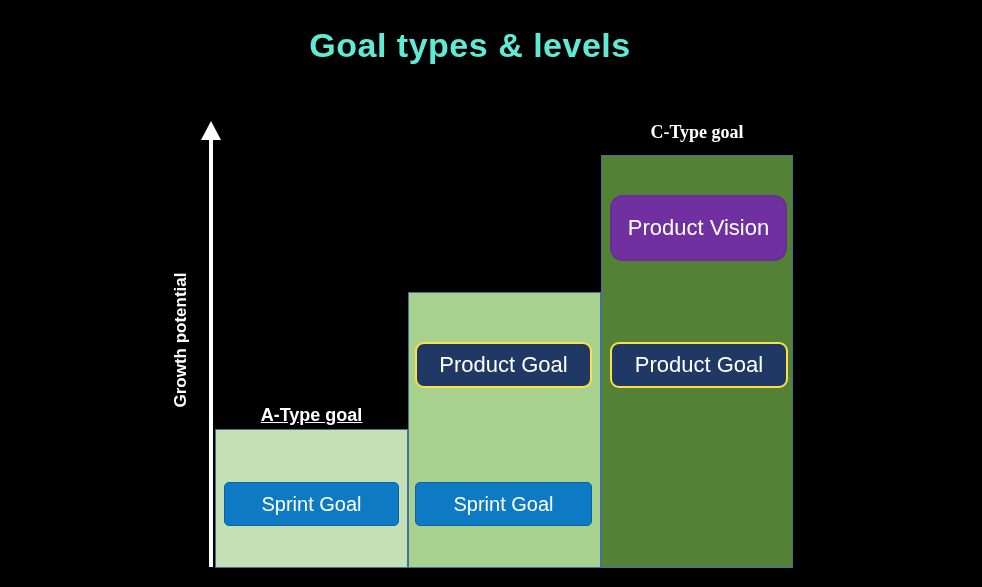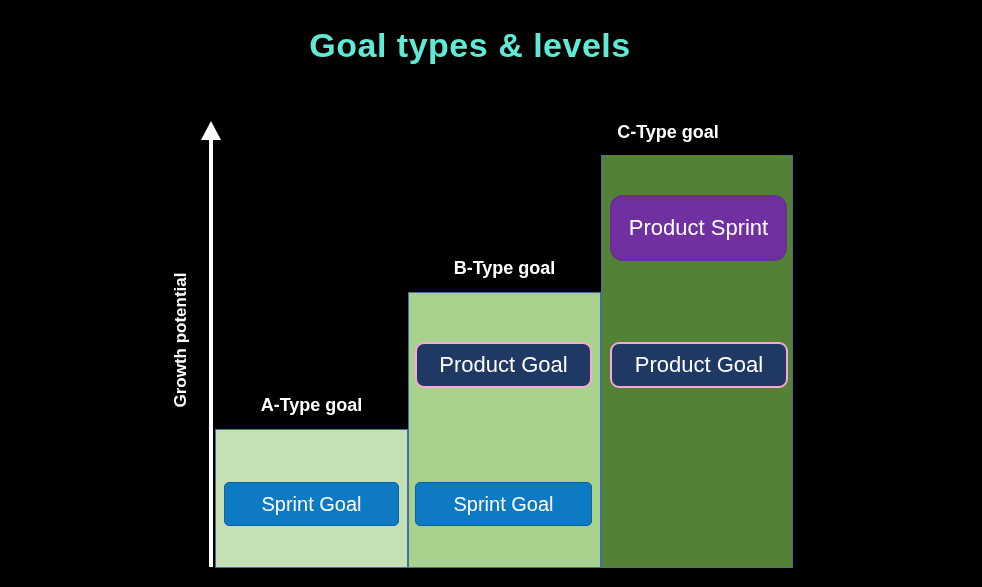--- a/index.html
+++ b/index.html
@@ -69,23 +69,23 @@
   .bar-c { left: 601px; top: 155px; width: 192px; height: 413px; background: #538135; }
   .bar-label {
     position: absolute;
     height: 24px;
     line-height: 24px;
     text-align: center;
     color: #FFFFFF;
     font-size: 18px;
     font-weight: bold;
   }
-  .label-a { left: 215px; width: 193px; top: 393px; }
+  .label-a { left: 215px; width: 193px; top: 403px; text-decoration: underline; }
   .label-b { left: 408px; width: 193px; top: 256px; }
-  .label-c { left: 572px; width: 192px; top: 120px; }
+  .label-c { left: 601px; width: 192px; top: 120px; font-family: Liberation Serif, serif; }
   .goal-box {
     position: absolute;
     display: flex;
     align-items: center;
     justify-content: center;
     color: #FFFFFF;
     box-sizing: border-box;
     white-space: nowrap;
   }
   .sprint {
@@ -93,21 +93,21 @@
     border: 1px solid #0B62A4;
     border-radius: 5px;
     font-size: 20px;
     height: 44px;
     top: 482px;
   }
   .sprint-a { left: 224px; width: 175px; }
   .sprint-b { left: 415px; width: 177px; }
   .product {
     background: #1F3864;
-    border: 2px solid #f9a8d4;
+    border: 2px solid #fde047;
     border-radius: 9px;
     font-size: 22px;
     height: 46px;
     top: 342px;
   }
   .product-b { left: 415px; width: 177px; }
   .product-c { left: 610px; width: 178px; }
   .vision {
     background: #7030A0;
     border: 2px solid #6A2C96;
@@ -124,26 +124,25 @@
 
 <div class="slide">
 
   <h1 class="title">Goal types &amp; levels</h1>
 
   <div class="y-axis-label">Growth potential</div>
   <div class="axis-arrow-head"></div>
   <div class="axis-line"></div>
 
   <div class="bar-label label-a">A-Type goal</div>
-  <div class="bar-label label-b">B-Type goal</div>
   <div class="bar-label label-c">C-Type goal</div>
 
   <div class="bar bar-a"></div>
   <div class="bar bar-b"></div>
   <div class="bar bar-c"></div>
 
   <div class="goal-box sprint sprint-a">Sprint Goal</div>
   <div class="goal-box product product-b">Product Goal</div>
   <div class="goal-box sprint sprint-b">Sprint Goal</div>
-  <div class="goal-box vision vision-c">Product Sprint</div>
+  <div class="goal-box vision vision-c">Product Vision</div>
   <div class="goal-box product product-c">Product Goal</div>
 
 </div>
 
 </body></html>

